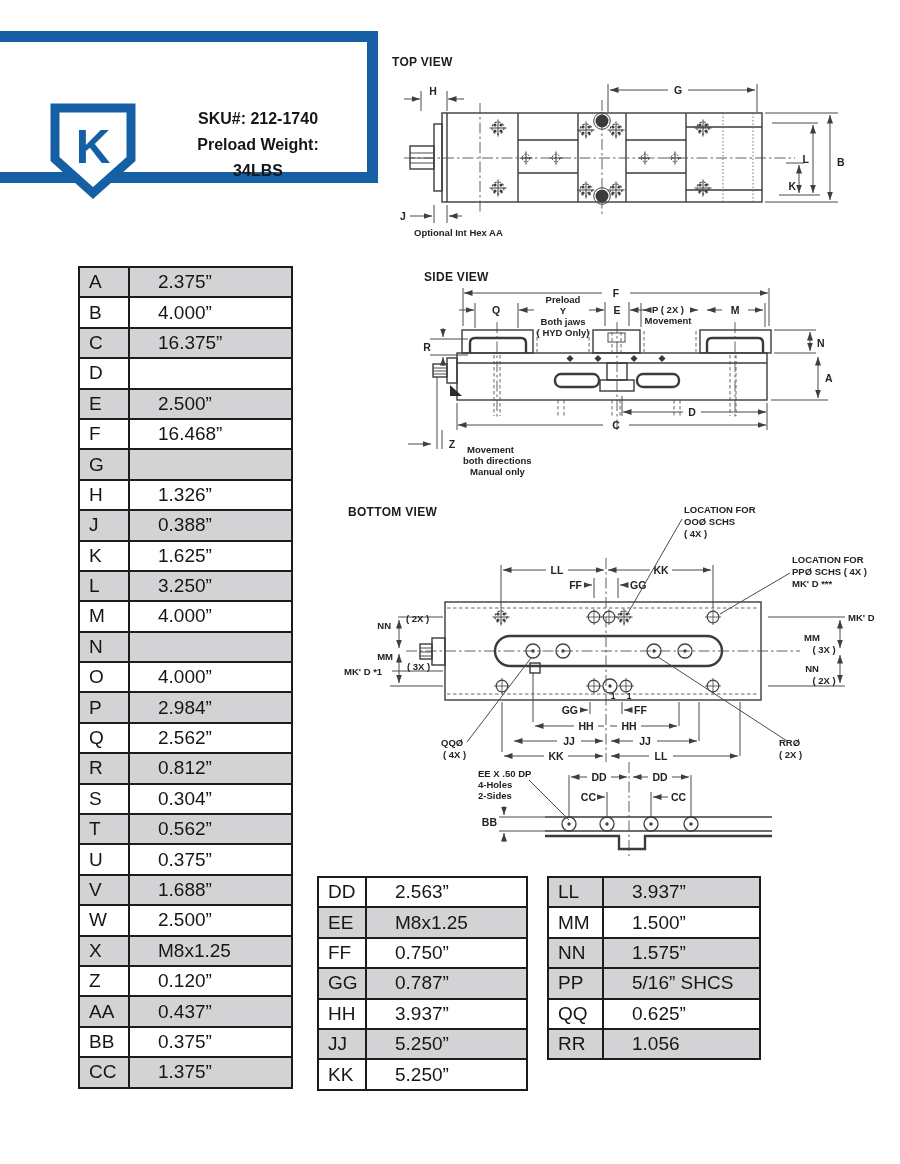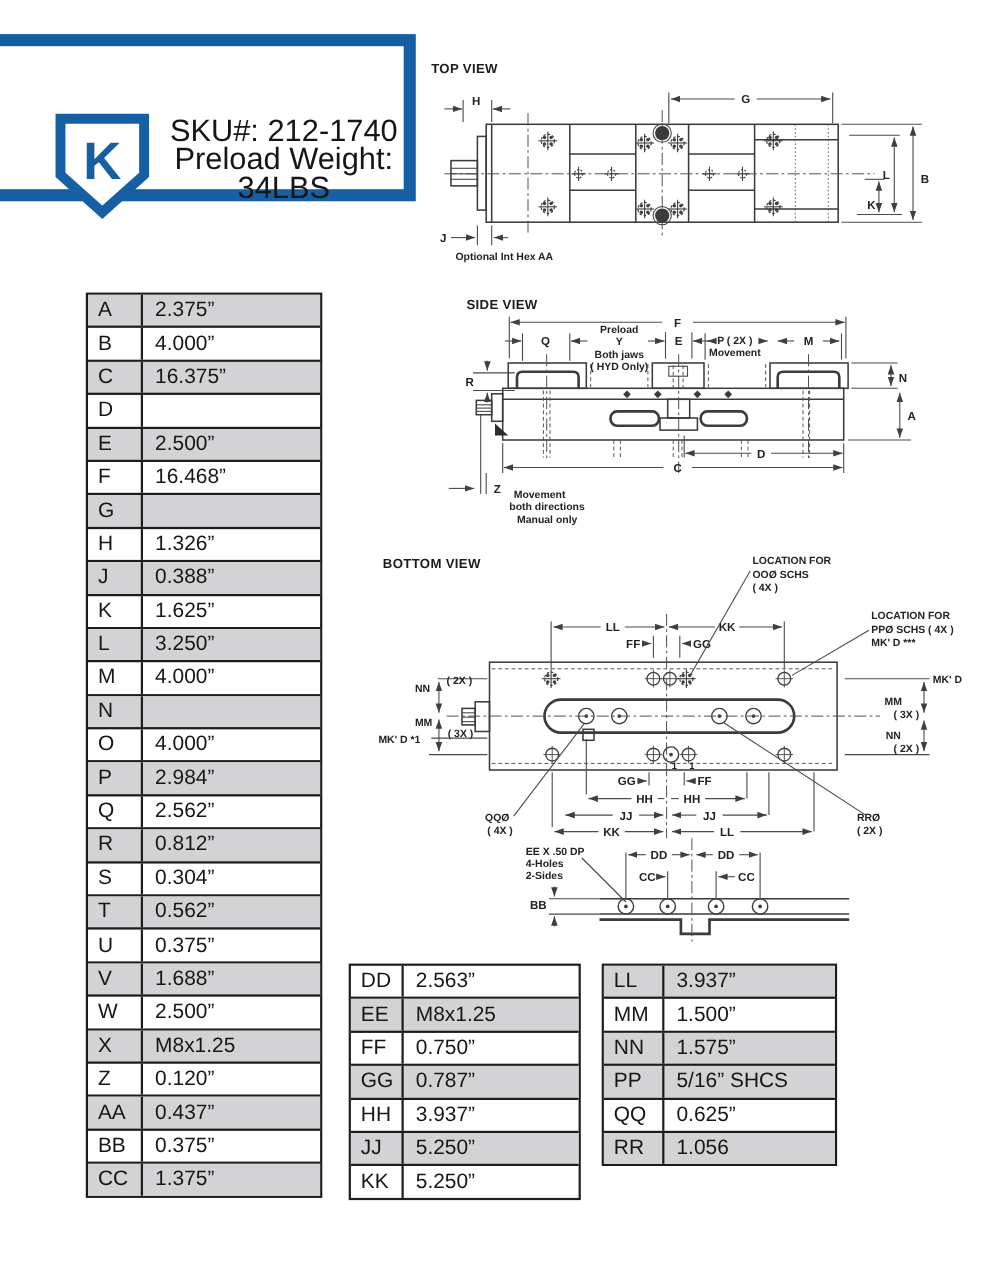--- a/index.html
+++ b/index.html
@@ -3,29 +3,29 @@
 <meta charset="utf-8">
 <style>
   html,body{margin:0;padding:0;background:#ffffff;}
   .page{position:relative;width:900px;height:1164px;background:#fff;overflow:hidden;
         font-family:"Liberation Sans",sans-serif;}
   
   .header-box{position:absolute;left:-14px;top:31px;width:392px;height:152px;
               box-sizing:border-box;border:11px solid #1560a5;background:#fff;}
   .logo{position:absolute;left:53px;top:62px;width:86px;height:94px;}
   .header-text{position:absolute;left:150px;top:64px;width:222px;text-align:center;
-               font-weight:normal;font-size:28px;line-height:26px;color:#161616;}
+               font-weight:bold;font-size:16px;line-height:26px;color:#161616;}
   
   .dimtable{position:absolute;box-sizing:border-box;border:2px solid #1c1c1c;background:#fff;}
   .trow{display:flex;height:28.4px;border-bottom:2px solid #1c1c1c;font-size:19px;color:#161616;}
   .trow:last-child{border-bottom:none;}
   .trow.gray{background:#d3d3d5;}
   .tkey{box-sizing:border-box;padding-left:9px;border-right:2px solid #1c1c1c;
         display:flex;align-items:center;}
-  .tval{box-sizing:border-box;padding-left:11px;display:flex;align-items:center;flex:1;}
+  .tval{box-sizing:border-box;padding-left:28px;display:flex;align-items:center;flex:1;}
   .t-main .tkey{width:50px;}
   .t-mid  .tkey{width:48px;}
   .t-right .tkey{width:55px;}
   
   svg{position:absolute;overflow:visible;}
   .ln{stroke:#3b3b3b;stroke-width:1.4;fill:none;}
   .lt{stroke:#3b3b3b;stroke-width:2.4;fill:none;}
   .dim{stroke:#4a4a4a;stroke-width:1;fill:none;}
   .cl{stroke:#4f4f4f;stroke-width:.9;stroke-dasharray:11 3 2.5 3;fill:none;}
   .hd{stroke:#555;stroke-width:.9;stroke-dasharray:3.5 2.5;fill:none;}

